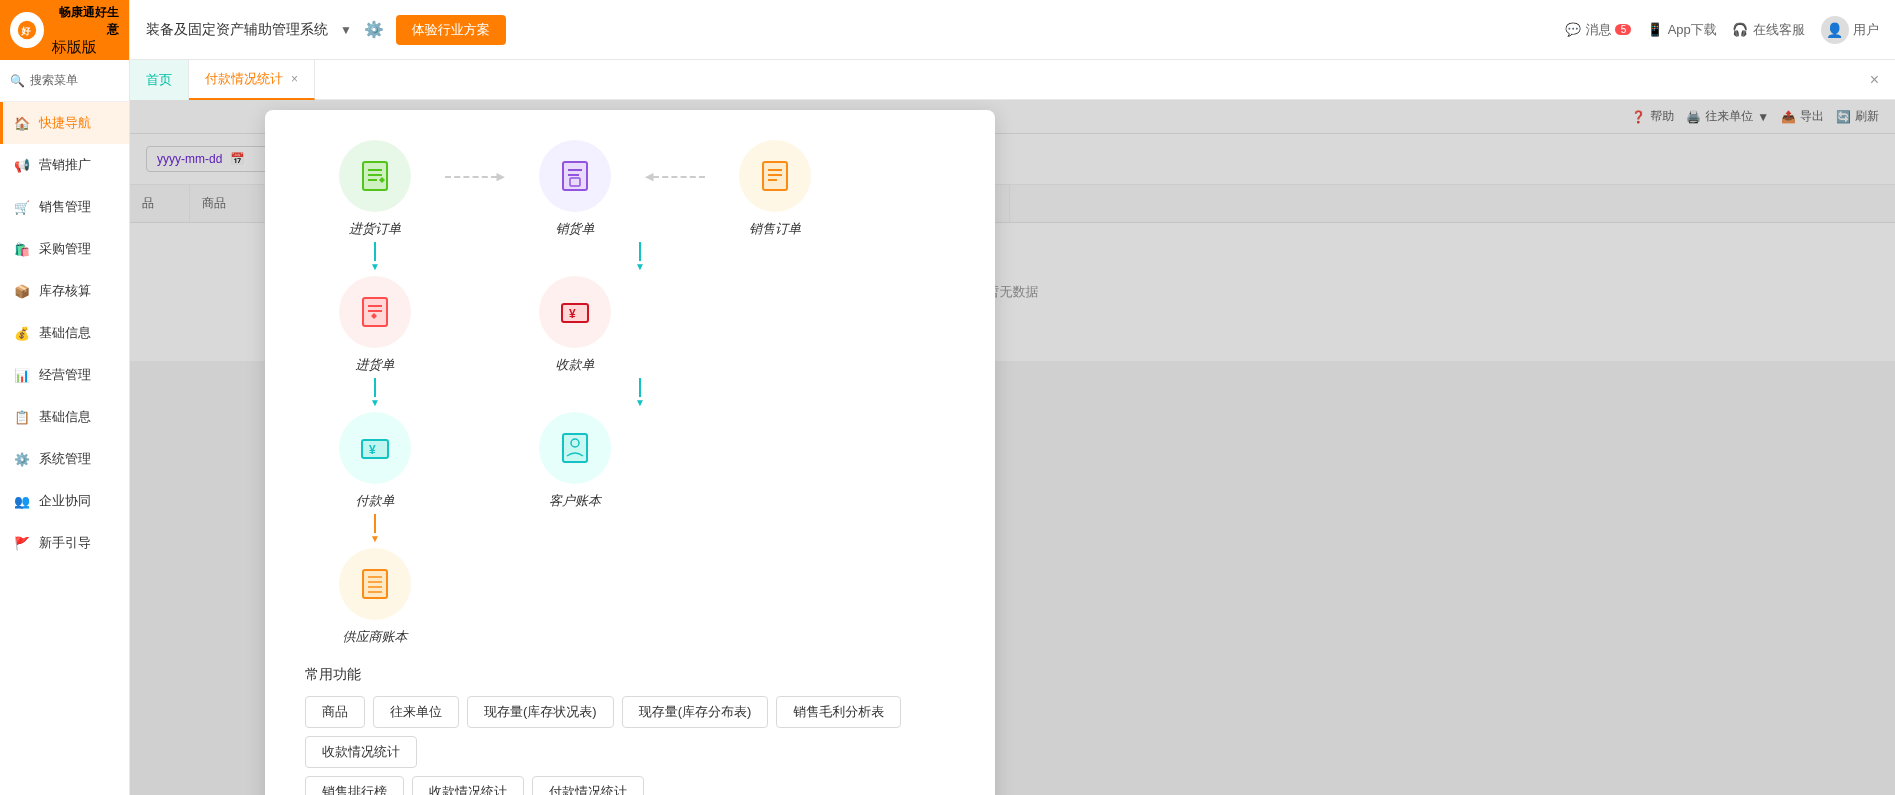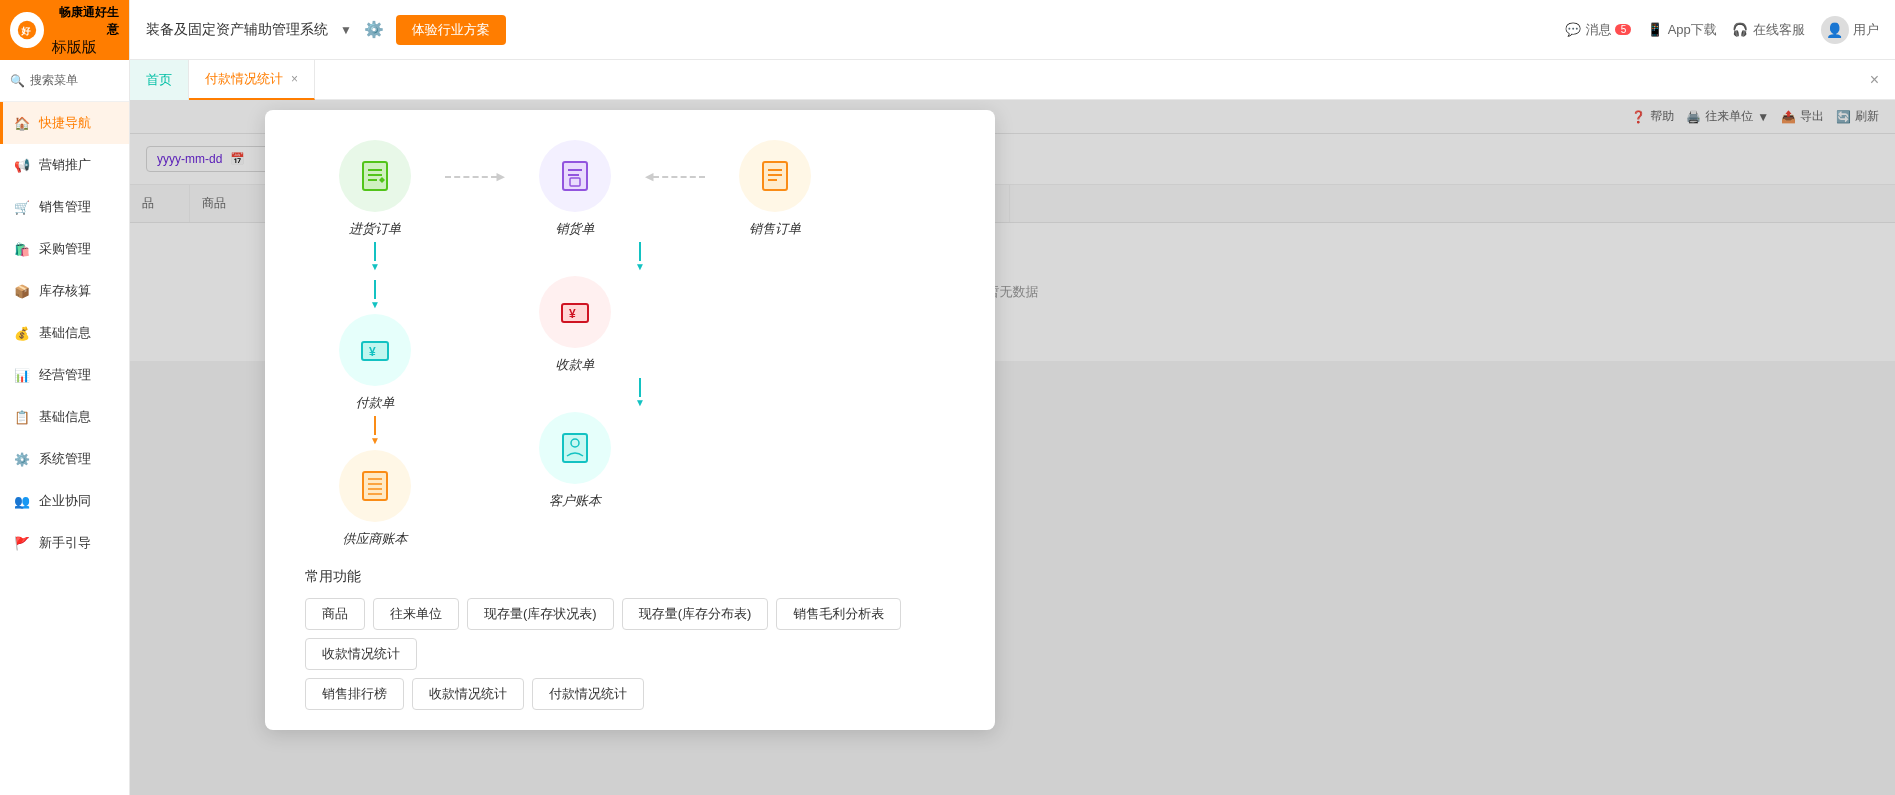--- a/index.html
+++ b/index.html
@@ -270,20 +270,32 @@
                     </svg>
                   </div>
                   <span class="flow-label">进货订单</span>
                 </div>
 
                 <div style="height:30px;display:flex;flex-direction:column;align-items:center;margin:4px 0;">
                   <div style="width:2px;flex:1;background:#13c2c2;"></div>
                   <div style="color:#13c2c2;font-size:10px;">▼</div>
                 </div>
 
+                <div class="flow-node">
+                  <div class="flow-circle red">
+                    <svg width="36" height="36" viewBox="0 0 36 36">
+                      <rect x="6" y="4" width="24" height="28" rx="2" fill="#ffa39e" opacity="0.3"></rect>
+                      <rect x="6" y="4" width="24" height="28" rx="2" fill="none" stroke="#ff4d4f" stroke-width="2"></rect>
+                      <line x1="11" y1="12" x2="25" y2="12" stroke="#ff4d4f" stroke-width="2"></line>
+                      <line x1="11" y1="17" x2="25" y2="17" stroke="#ff4d4f" stroke-width="2"></line>
+                      <polygon points="14,22 17,19 20,22 17,25" fill="#ff4d4f"></polygon>
+                    </svg>
+                  </div>
+                  <span class="flow-label">进货单</span>
+                </div>
 
                 <div style="height:30px;display:flex;flex-direction:column;align-items:center;margin:4px 0;">
                   <div style="width:2px;flex:1;background:#13c2c2;"></div>
                   <div style="color:#13c2c2;font-size:10px;">▼</div>
                 </div>
 
                 <div class="flow-node">
                   <div class="flow-circle teal">
                     <svg width="36" height="36" viewBox="0 0 36 36">
                       <rect x="5" y="10" width="26" height="18" rx="2" fill="#87e8de" opacity="0.4"></rect>

